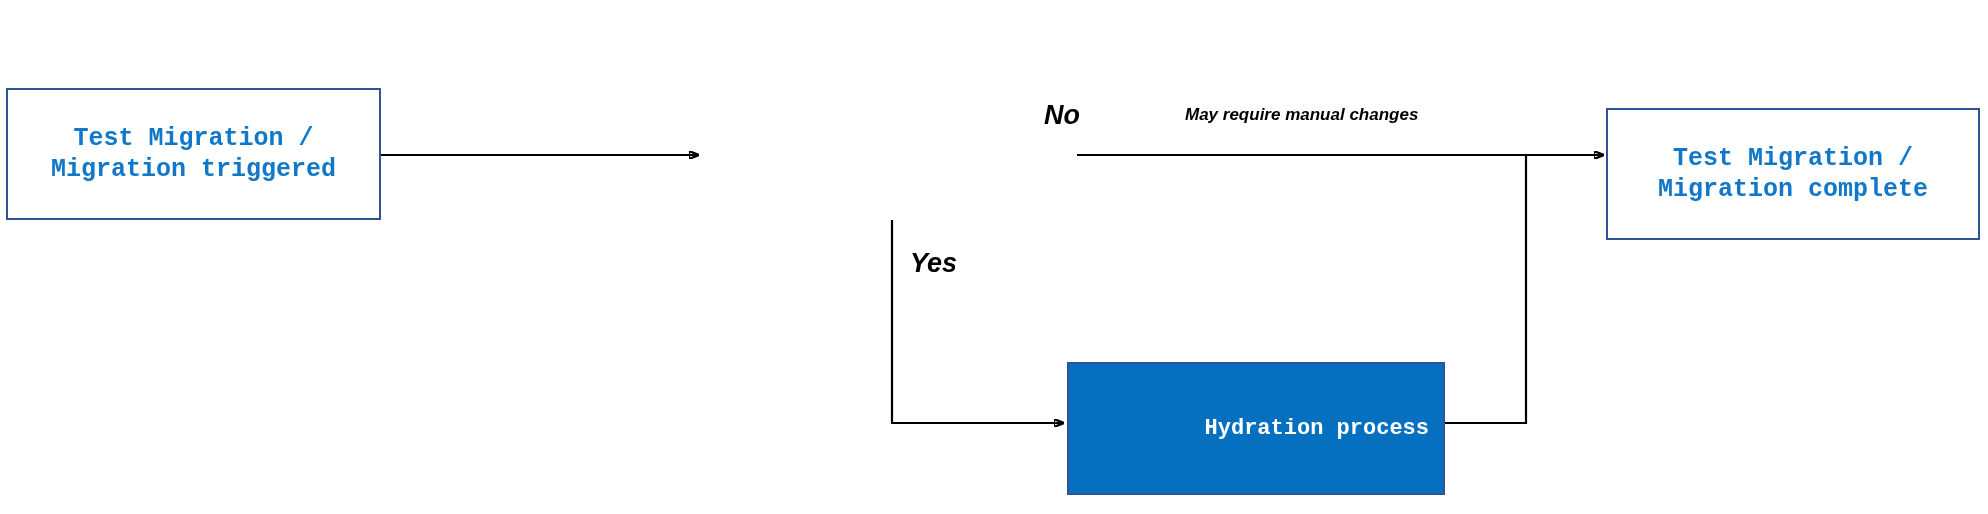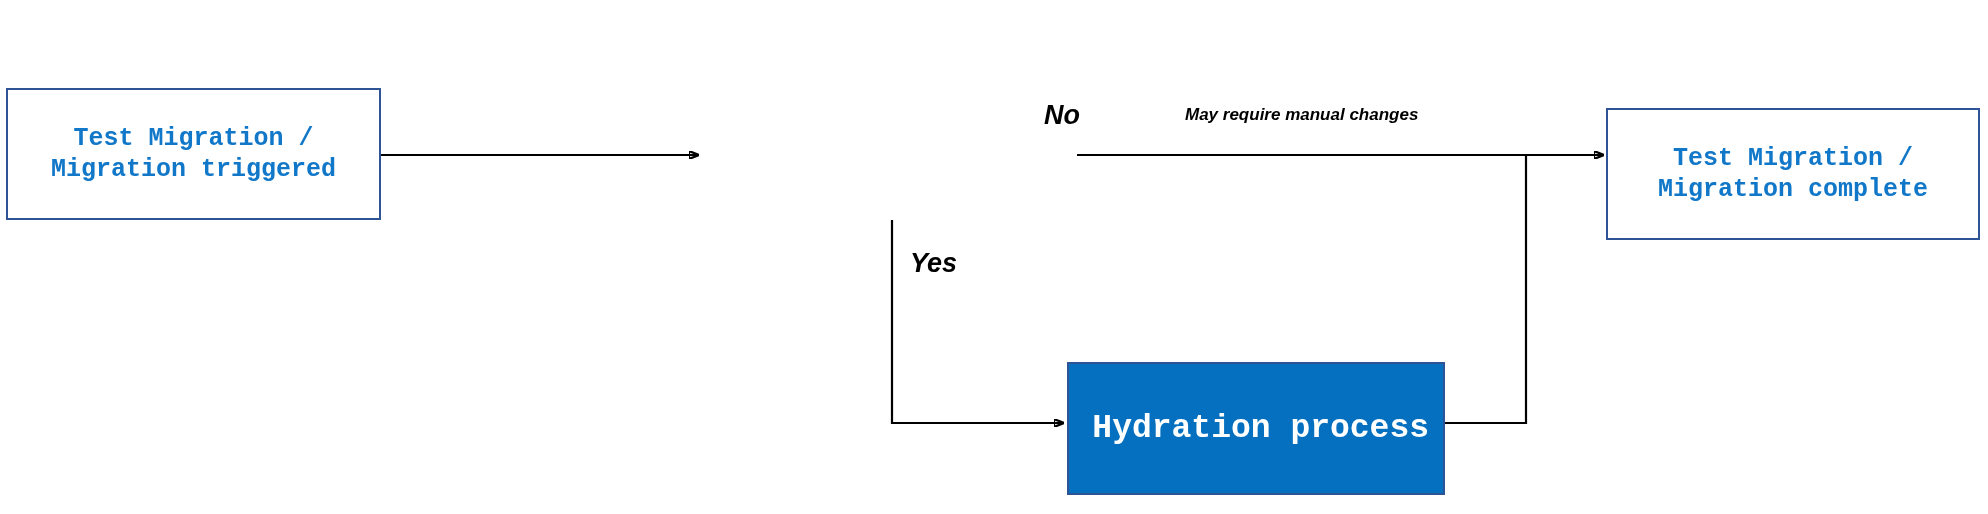--- a/index.html
+++ b/index.html
@@ -32,21 +32,21 @@
     border: 2px solid #2e5496;
     color: #1177c8;
     font-weight: bold;
     font-size: 25px;
   }
   .box-filled {
     background: #0570c0;
     border: 2px solid #2e5496;
     color: #ffffff;
     font-weight: bold;
-    font-size: 33px;
+    font-size: 22px;
   }
   .box-label {
     display: block;
     padding: 0 14px;
   }
   .edge-label {
     position: absolute;
     font-weight: bold;
     font-style: italic;
     color: #000000;

